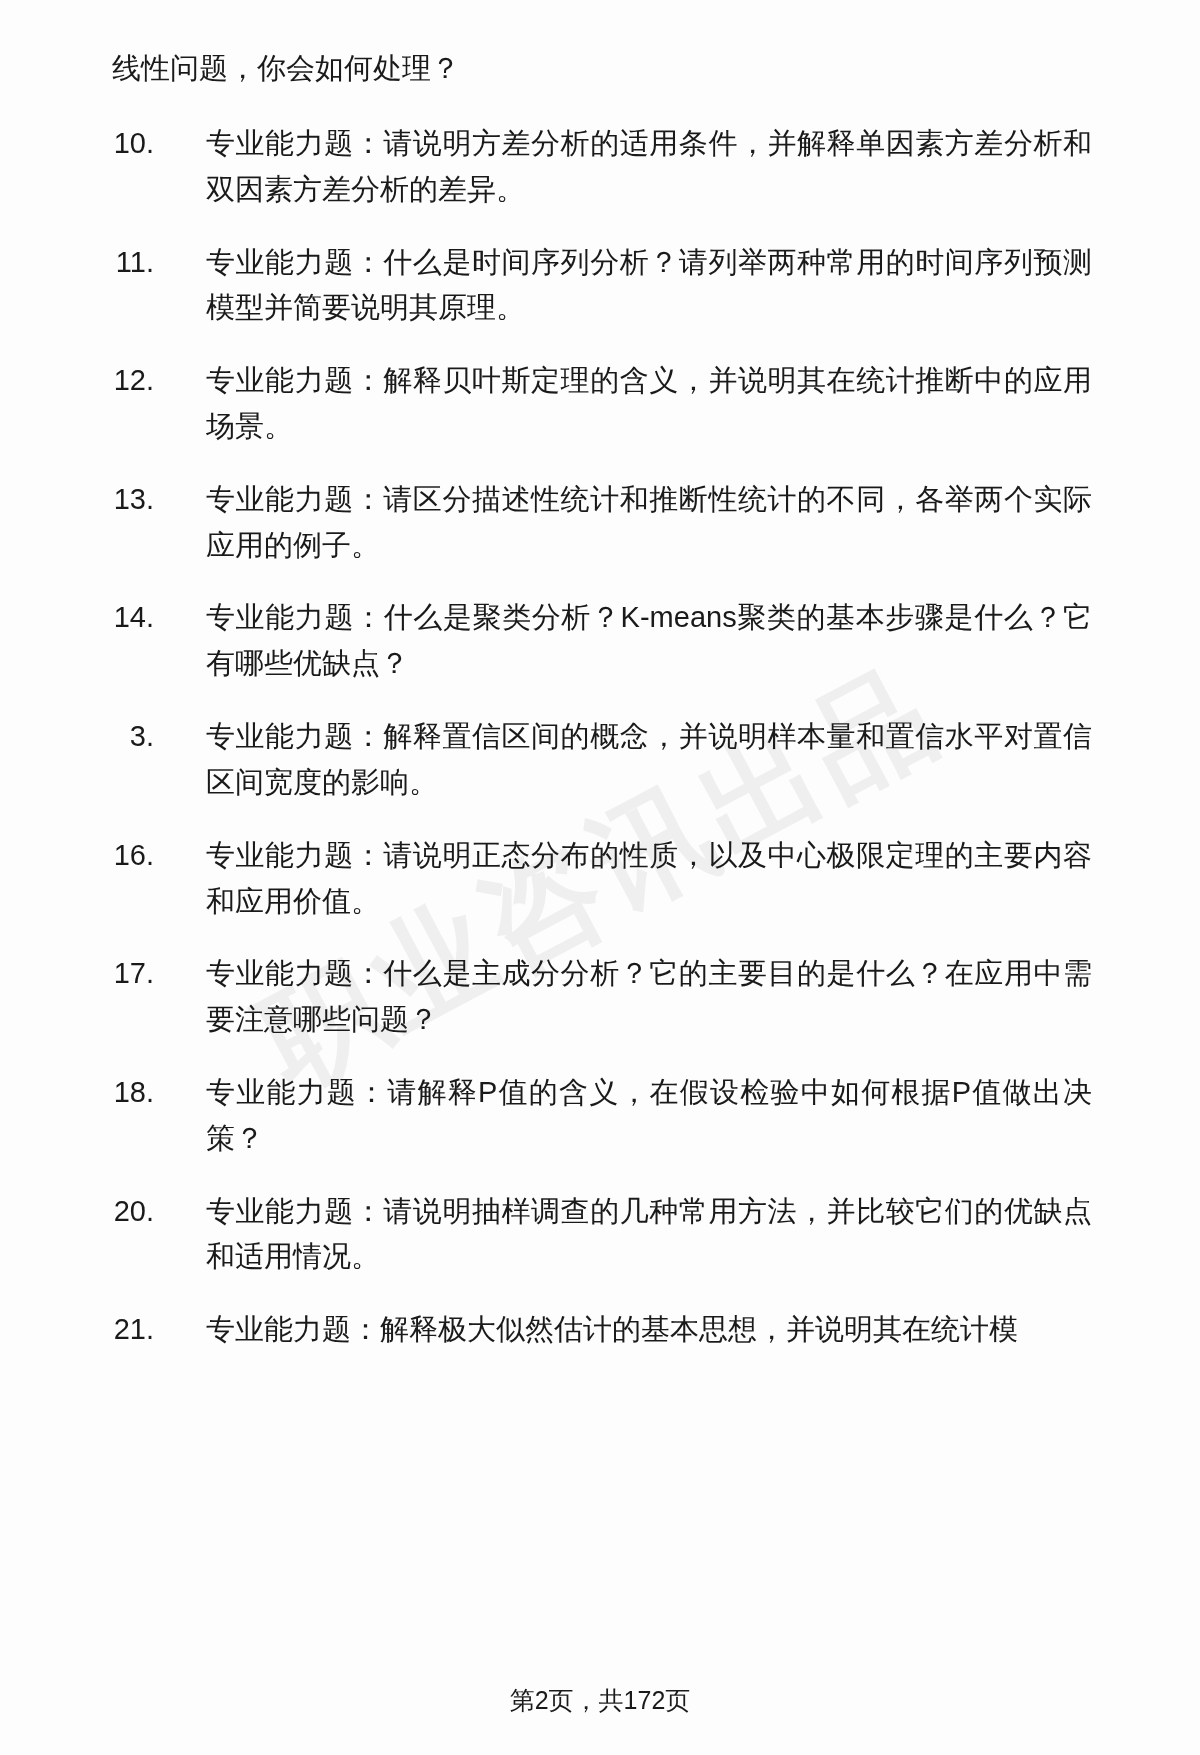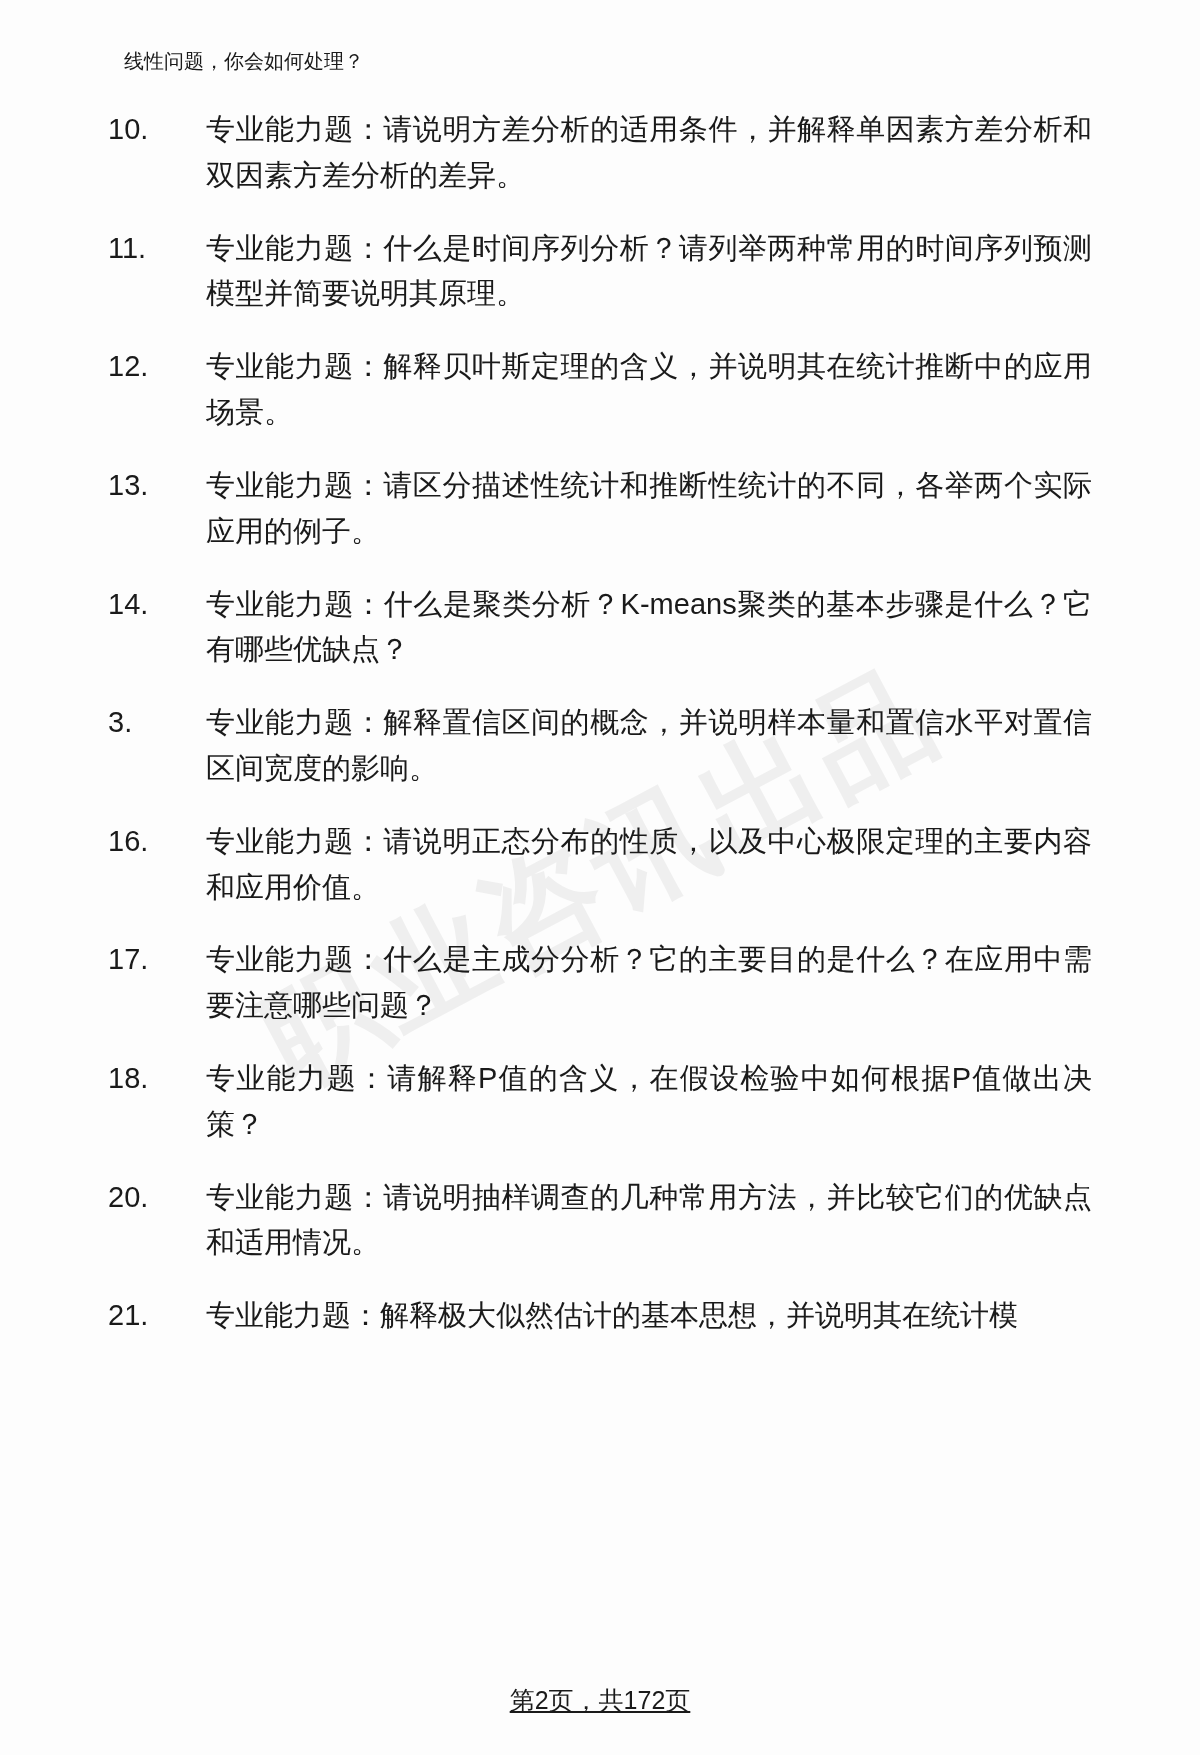--- a/index.html
+++ b/index.html
@@ -34,56 +34,55 @@
     letter-spacing: 6px;
     pointer-events: none;
     user-select: none;
     z-index: 0;
   }
   .content {
     position: relative;
     z-index: 1;
   }
   .carryover {
-    font-size: 20px;
+    font-size: 29px;
     line-height: 1.55;
-    margin: 0 0 30px 16px;
+    margin: 0 0 30px 4px;
     padding-left: 0;
   }
   .item {
     display: flex;
     align-items: flex-start;
     margin-bottom: 27px;
     font-size: 29px;
     line-height: 1.58;
   }
   .item .num {
     flex: 0 0 auto;
     width: 62px;
-    text-align: left;
+    text-align: right;
     padding-right: 16px;
     box-sizing: border-box;
     letter-spacing: 0px;
   }
   .item .txt {
     flex: 1 1 auto;
     text-align: justify;
     text-justify: inter-ideograph;
     margin-left: 36px;
   }
   .footer {
     position: absolute;
     left: 0;
     right: 0;
     bottom: 38px;
     text-align: center;
     font-size: 25px;
     color: #1a1a1a;
     z-index: 1;
-    text-decoration: underline;
   }
 </style>
 </head>
 <body>
 
 <div class="page">
 
   <div class="watermark">职业咨讯出品</div>
 
   <div class="content">

